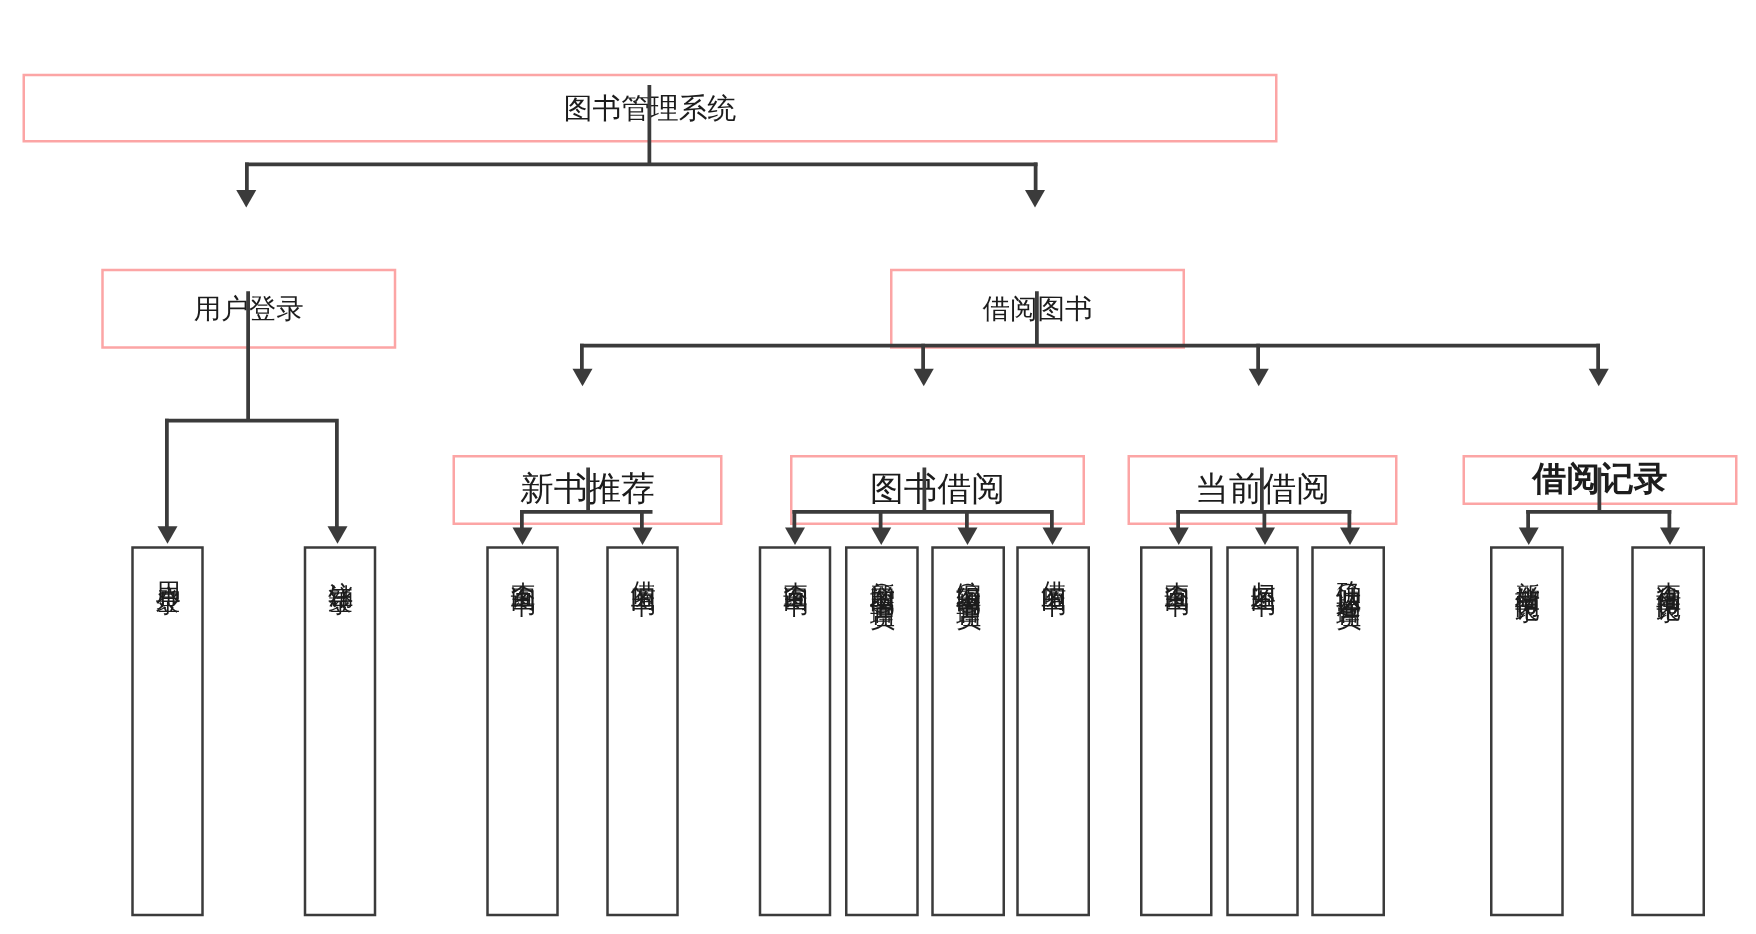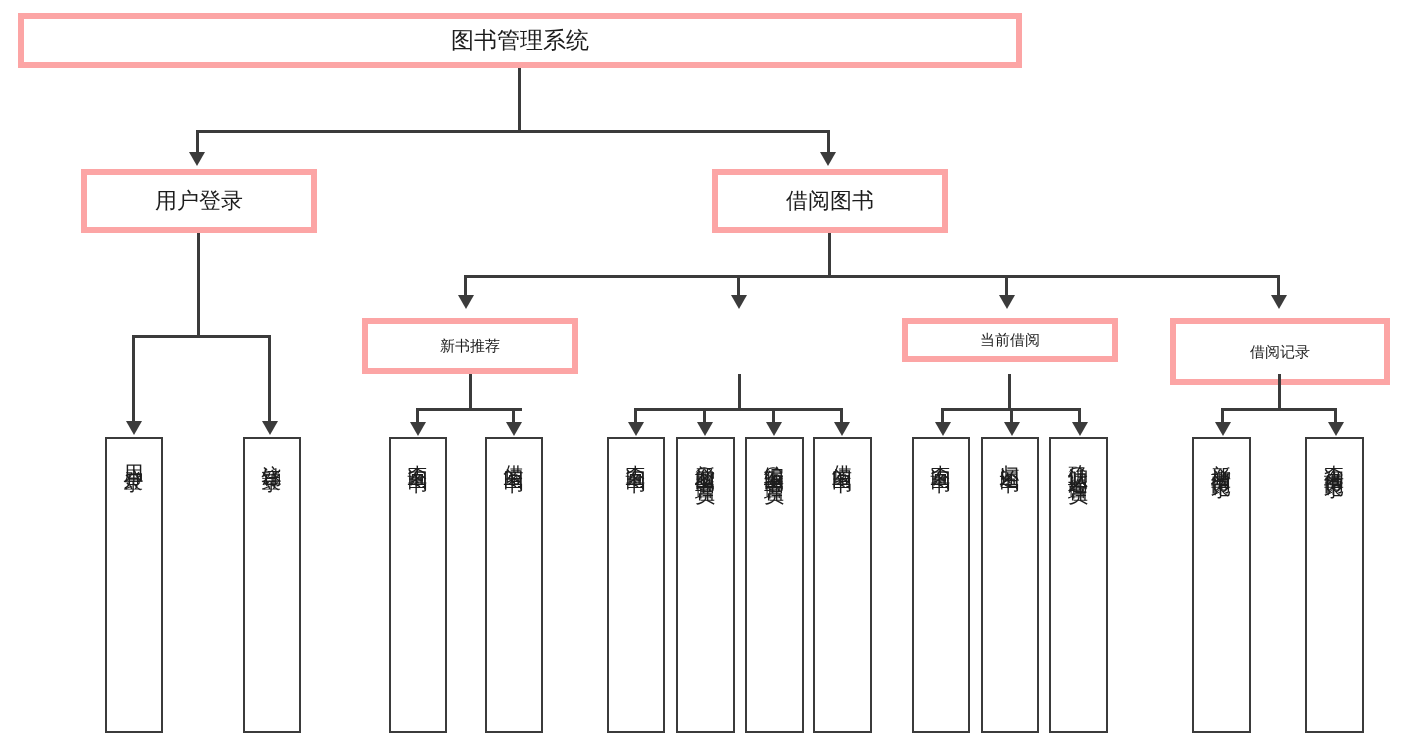--- a/index.html
+++ b/index.html
@@ -14,36 +14,37 @@
     position: relative;
     width: 1405px;
     height: 747px;
     background: #ffffff;
     overflow: hidden;
   }
   
   .node {
     position: absolute;
     box-sizing: border-box;
-    border: 6px solid #fca5a5;
+    border: 2px solid #fca5a5;
     background: #ffffff;
     display: flex;
     align-items: center;
     justify-content: center;
     color: #1c1c1c;
     line-height: 1.15;
+    margin-top: 46px;
   }
   .node.root {
     font-size: 23px;
   }
   .node.level2 {
     font-size: 22px;
   }
   .node.level3 {
-    font-size: 15px;
+    font-size: 27px;
   }
   
   .leaf {
     position: absolute;
     box-sizing: border-box;
     border: 2px solid #3b3b3b;
     background: #ffffff;
     color: #1c1c1c;
     font-size: 20px;
     display: flex;
@@ -125,24 +126,27 @@
   <div class="vline" style="left:737px; top:275px; height:22px;"></div>
   <div class="arrow" style="left:731px; top:295px;"></div>
   <div class="vline" style="left:1005px; top:275px; height:22px;"></div>
   <div class="arrow" style="left:999px; top:295px;"></div>
   <div class="vline" style="left:1277px; top:275px; height:22px;"></div>
   <div class="arrow" style="left:1271px; top:295px;"></div>
 
   <div class="node level3" style="left:362px; top:318px; width:216px; height:56px;">
     <span>新书推荐</span>
   </div>
-  <div class="node level3" style="left:902px; top:318px; width:216px; height:44px;">
+  <div class="node level3" style="left:632px; top:318px; width:236px; height:56px;">
+    <span>图书借阅</span>
+  </div>
+  <div class="node level3" style="left:902px; top:318px; width:216px; height:56px;">
     <span>当前借阅</span>
   </div>
-  <div class="node level3" style="left:1170px; top:318px; width:220px; height:67px;">
+  <div class="node level3" style="left:1170px; top:318px; width:220px; height:40px;font-weight:bold;">
     <span>借阅记录</span>
   </div>
 
   <div class="vline" style="left:469px; top:374px; height:36px;"></div>
   <div class="hline" style="left:416px; top:408px; width:106px;"></div>
   <div class="vline" style="left:416px; top:408px; height:16px;"></div>
   <div class="arrow" style="left:410px; top:422px;"></div>
   <div class="vline" style="left:512px; top:408px; height:16px;"></div>
   <div class="arrow" style="left:506px; top:422px;"></div>
 

